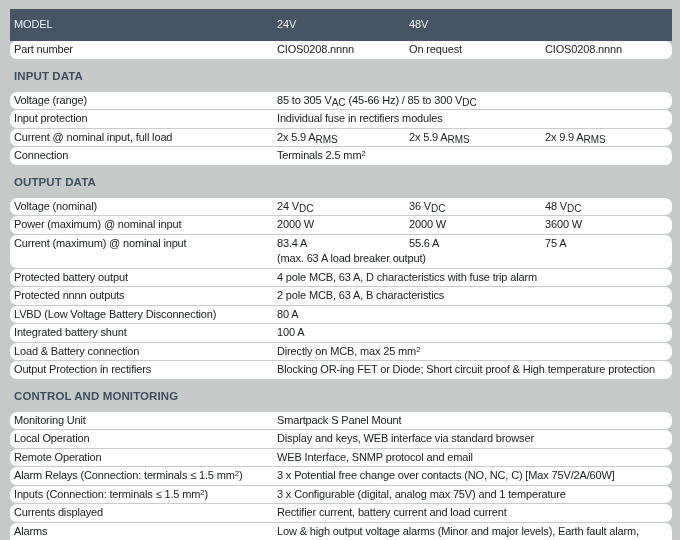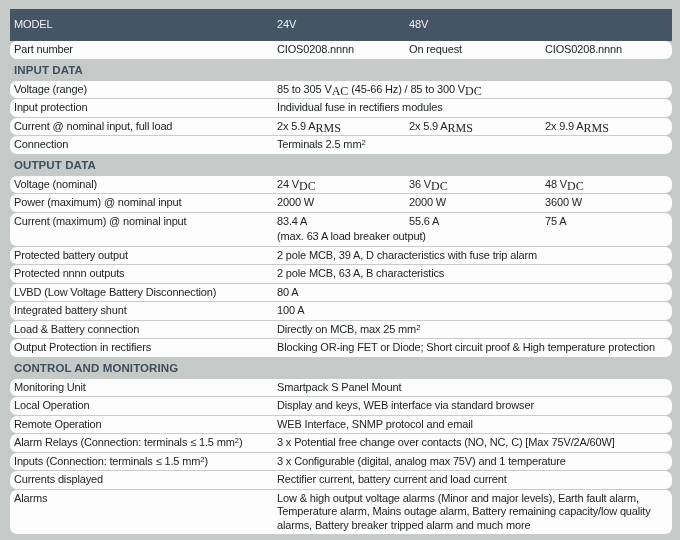--- a/index.html
+++ b/index.html
@@ -46,33 +46,33 @@
   }
   .label{
     padding-left:4px;
     padding-right:8px;
   }
   .has-note .label{align-self:center;}
   .val{padding-right:4px;}
   .span{grid-column:2/5;padding-right:6px;}
   .note{grid-column:2/5;padding-top:0;}
   .band{
-    height:21px;
+    height:32px;
     display:flex;
     align-items:center;
     background:var(--page-bg);
   }
   .band span{
     padding-left:4px;
     font-weight:bold;
     color:var(--section-text);
     font-size:11.5px;
     letter-spacing:0.1px;
   }
-  sub{font-size:12px;line-height:0;letter-spacing:0;vertical-align:-1.5px;font-family:Liberation Serif, serif;}
+  sub{font-size:10px;line-height:0;letter-spacing:0;vertical-align:-1.5px;}
   sup{font-size:7.5px;line-height:0;letter-spacing:0;vertical-align:3px;}
 </style>
 </head>
 <body>
 
 <div class="spec-table">
   <div class="grid thead">
     <div class="cell label">MODEL</div>
     <div class="cell val">24V</div>
     <div class="cell val">48V</div>
@@ -122,21 +122,21 @@
     </div>
     <div class="grid row has-note">
       <div class="cell label">Current (maximum) @ nominal input</div>
       <div class="cell val">83.4 A</div>
       <div class="cell val">55.6 A</div>
       <div class="cell val">75 A</div>
       <div class="cell note">(max. 63 A load breaker output)</div>
     </div>
     <div class="grid row">
       <div class="cell label">Protected battery output</div>
-      <div class="cell val span">2 pole MCB, 39 A, D characteristics with fuse trip alarm</div>
+      <div class="cell val span">4 pole MCB, 63 A, D characteristics with fuse trip alarm</div>
     </div>
     <div class="grid row">
       <div class="cell label">Protected nnnn outputs</div>
       <div class="cell val span">2 pole MCB, 63 A, B characteristics</div>
     </div>
     <div class="grid row">
       <div class="cell label">LVBD (Low Voltage Battery Disconnection)</div>
       <div class="cell val span">80 A</div>
     </div>
     <div class="grid row">

